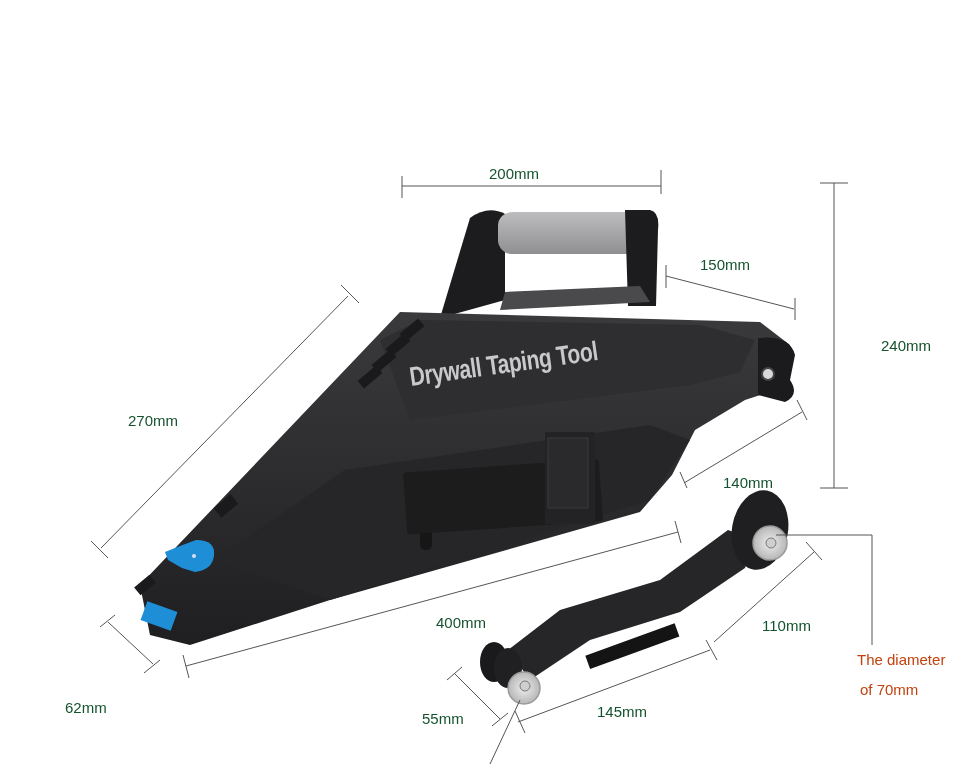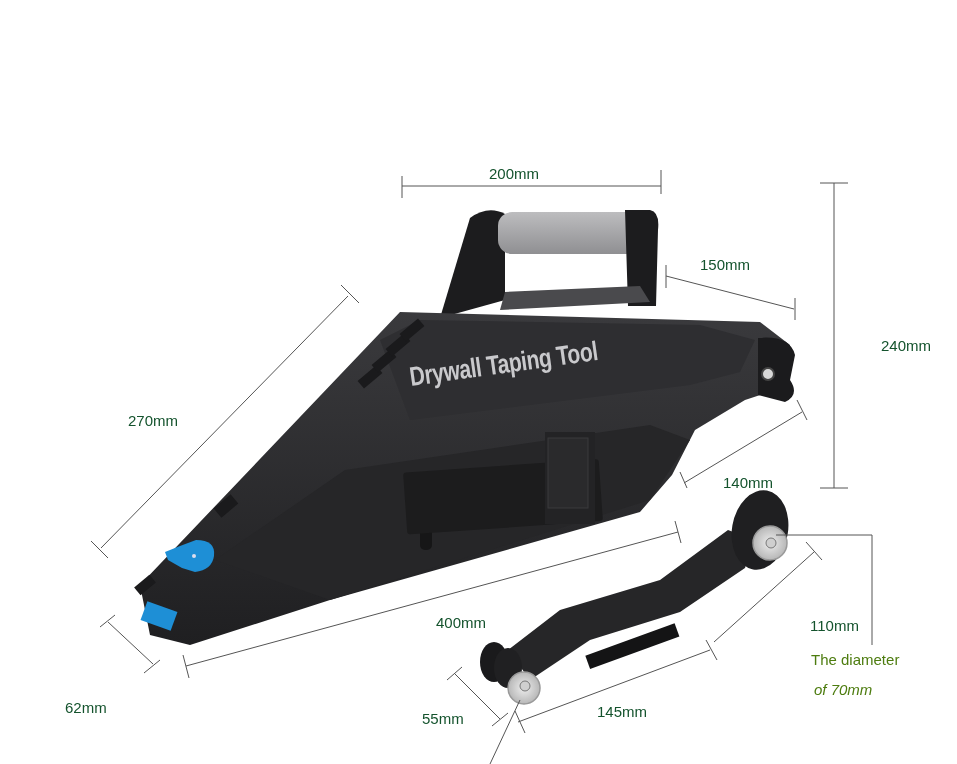--- a/index.html
+++ b/index.html
@@ -1,20 +1,20 @@
 <!DOCTYPE html>
 <html><head>
   <meta charset="utf-8">
   <style>
     html, body { margin: 0; padding: 0; background: #ffffff; }
     body { width: 957px; height: 764px; position: relative; overflow: hidden;
            font-family: "Liberation Sans", sans-serif; }
     #stage { position: absolute; left: 0; top: 0; width: 957px; height: 764px; }
     .dim-label { position: absolute; font-size: 15px; color: #14532d; white-space: nowrap; line-height: 1; }
-    .note-label { position: absolute; font-size: 15px; color: #4d7c0f; white-space: nowrap; line-height: 1; }
+    .note-label { position: absolute; font-size: 15px; color: #c2410c; white-space: nowrap; line-height: 1; margin-left: 46px; }
     .brand-text { position: absolute; left: 412px; top: 362px; font-family: "Liberation Sans", sans-serif;
                   font-weight: bold; font-size: 27px; color: #c9c9cc; letter-spacing: -0.5px;
                   transform: rotate(-8deg) scaleX(0.78); transform-origin: left bottom; white-space: nowrap; }
   </style>
 </head>
 <body>
 
 <div id="stage">
   <svg width="957" height="764" viewBox="0 0 957 764">
     <defs>
@@ -136,18 +136,18 @@
   <div class="brand-text">Drywall Taping Tool</div>
 
   <div class="dim-label" style="left:489px; top:166px;">200mm</div>
   <div class="dim-label" style="left:700px; top:257px;">150mm</div>
   <div class="dim-label" style="left:881px; top:338px;text-align:center;">240mm</div>
   <div class="dim-label" style="left:128px; top:413px;text-align:center;">270mm</div>
   <div class="dim-label" style="left:723px; top:475px;">140mm</div>
   <div class="dim-label" style="left:404px; top:615px;margin-left:32px;">400mm</div>
   <div class="dim-label" style="left:65px; top:700px;">62mm</div>
   <div class="dim-label" style="left:597px; top:704px;">145mm</div>
-  <div class="dim-label" style="left:762px; top:618px;margin-left:48px;">110mm</div>
+  <div class="dim-label" style="left:762px; top:618px;">110mm</div>
   <div class="dim-label" style="left:422px; top:711px;">55mm</div>
 
   <div class="note-label" style="left:811px; top:652px;">The diameter</div>
-  <div class="note-label" style="left:814px; top:682px;font-style:italic;">of 70mm</div>
+  <div class="note-label" style="left:814px; top:682px;">of 70mm</div>
 </div>
 
 </body></html>

